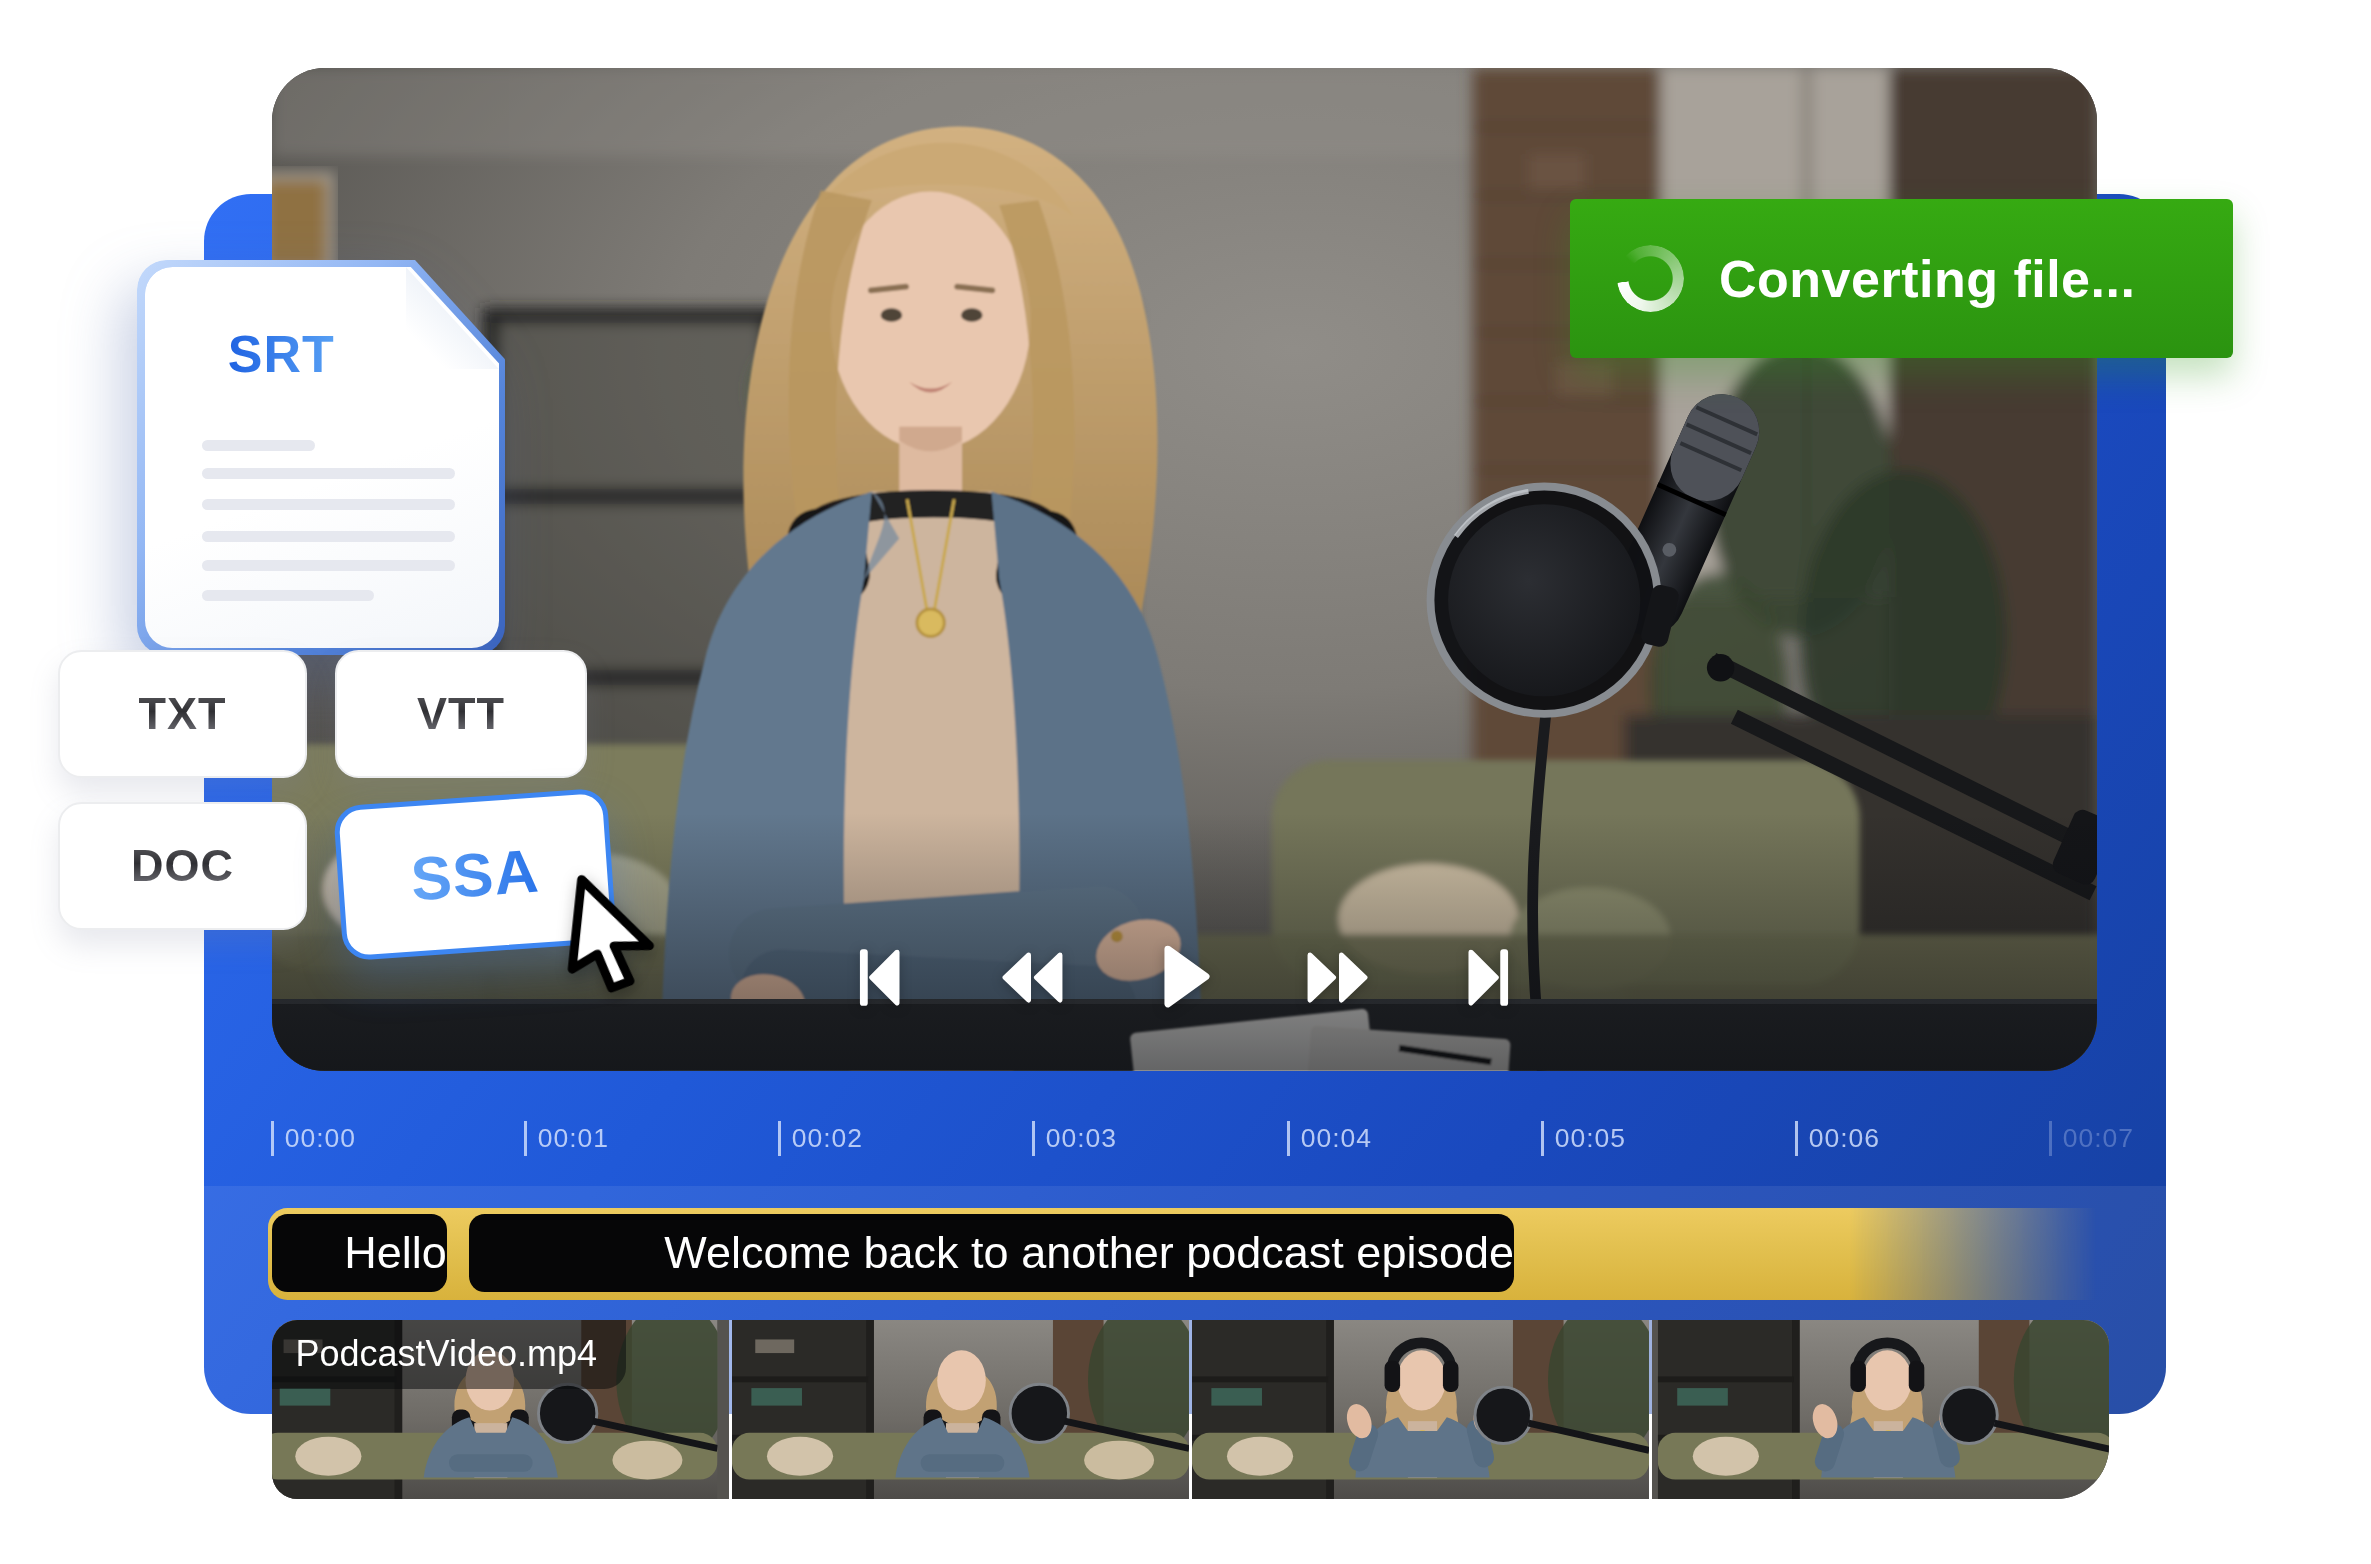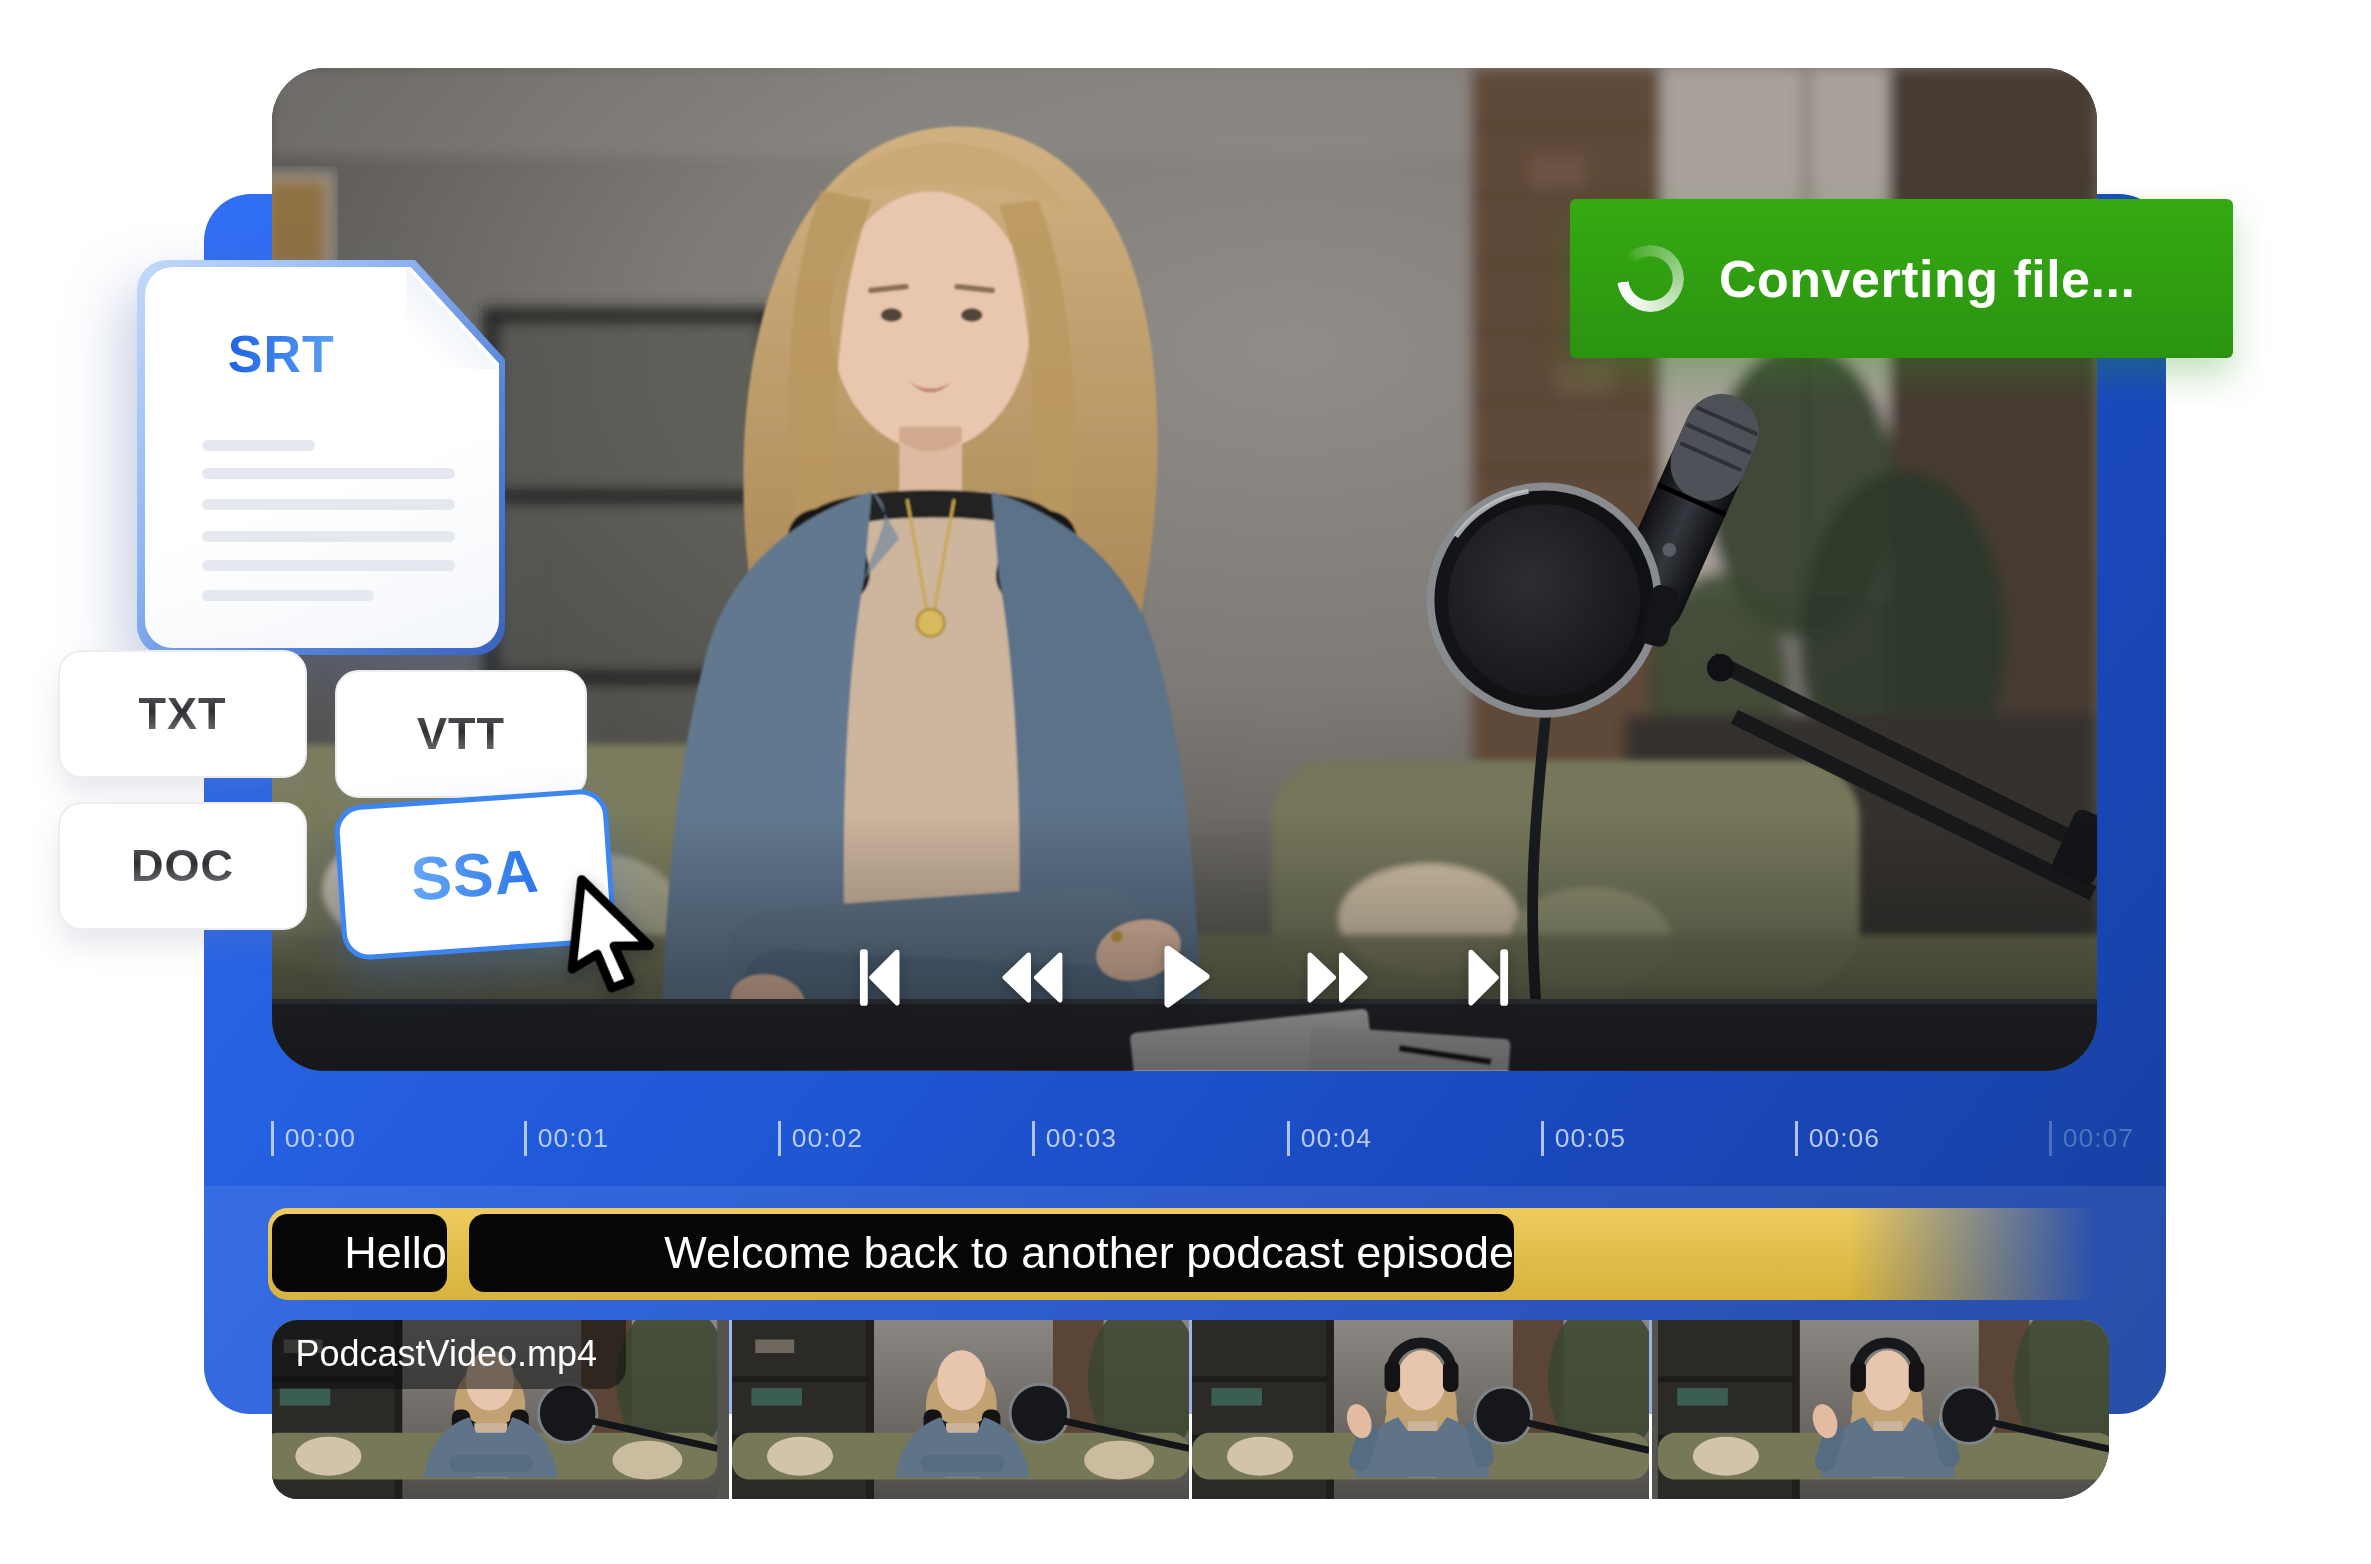--- a/index.html
+++ b/index.html
@@ -101,21 +101,21 @@
     position:absolute; background:#fff; border:2.9px solid #ECEDEF; border-radius:23.5px;
     display:flex; align-items:center; justify-content:center; z-index:5; cursor:pointer;
     box-shadow:0 15.7px 29px rgba(125,135,160,0.18);
   }
   .fmt-label{
     font-size:45px; font-weight:bold; letter-spacing:1px;
     background:linear-gradient(180deg,#626266 0%, #2F2F33 45%, #828289 100%);
     -webkit-background-clip:text; background-clip:text; color:transparent;
   }
   .fmt-txt{ left:58px;  top:650px; width:249px; height:128px; }
-  .fmt-vtt{ left:335px; top:650px; width:252px; height:128px;margin-top:20px; }
+  .fmt-vtt{ left:335px; top:650px; width:252px; height:128px; }
   .fmt-doc{ left:58px;  top:802px; width:249px; height:128px; }
   .fmt-ssa{
     left:338px; top:797px; width:274px; height:155px; transform:rotate(-4deg);
     border:5.9px solid #3D86F2; border-radius:27.4px;
     box-shadow:0 21.6px 43px rgba(61,108,200,0.30);
   }
   .fmt-ssa .fmt-label{
     font-size:61px;
     background:linear-gradient(90deg,#66A7F7,#2A74E9);
     -webkit-background-clip:text; background-clip:text; color:transparent;

